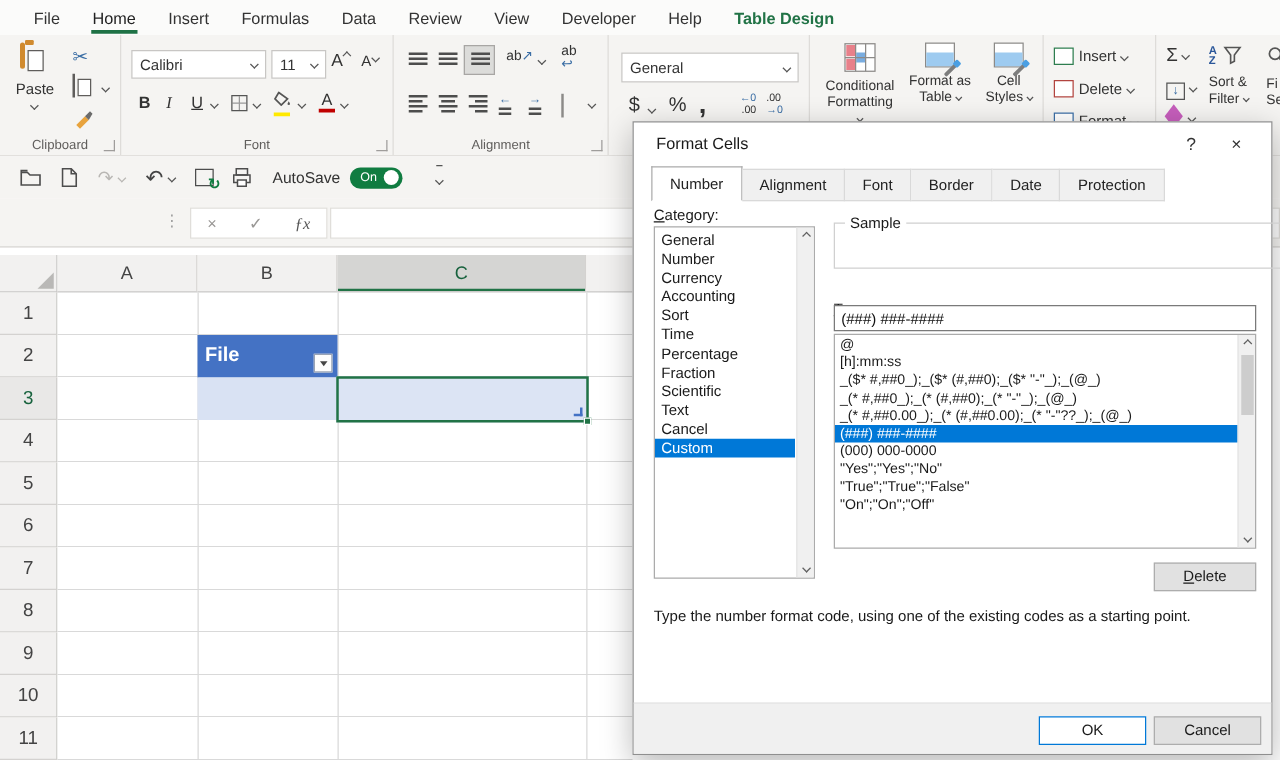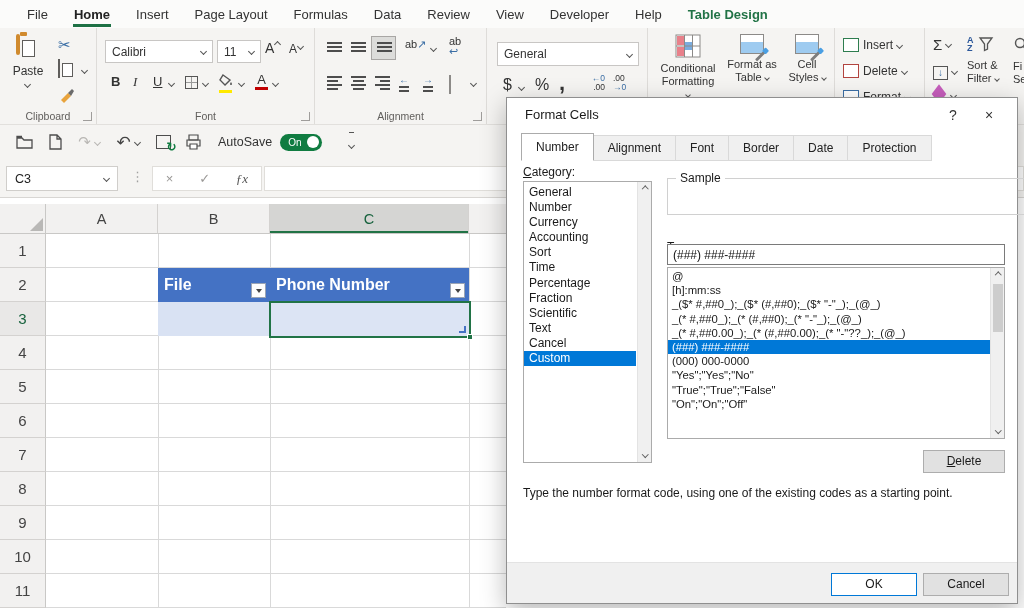--- a/index.html
+++ b/index.html
@@ -5,21 +5,21 @@
   * { margin:0; padding:0; box-sizing:border-box; }
   body { font-family:"Liberation Sans", sans-serif; background:#fff; }
   .screen { position:relative; width:1024px; height:608px; overflow:hidden; background:#fff;
             font-family:"Liberation Sans", sans-serif; color:#333; }
   .abs { position:absolute; }
 
   
   .tabsrow { position:absolute; left:0; top:0; width:1024px; height:28px; background:#fbfbfa;
              display:flex; align-items:center; padding-left:14px; gap:0; font-size:13px; color:#333; }
   .rtab { padding:6px 13px; cursor:default; white-space:nowrap; }
-  .rtab.active { font-weight:700; color:#222; position:relative; }
+  .rtab.active { font-weight:400; color:#222; position:relative; }
   .rtab.active::after { content:""; position:absolute; left:12px; right:12px; bottom:1px; height:3px; background:#1e7145; }
   .rtab.contextual { color:#217346; font-weight:600; }
 
   
   .ribbon { position:absolute; left:0; top:28px; width:1024px; height:97px; background:#f5f4f2; border-bottom:1px solid #e2e0dd; }
   .rgroup { position:absolute; top:0; height:96px; border-right:1px solid #dedcd9; }
   .glabel { position:absolute; bottom:2px; width:100%; text-align:center; font-size:10.5px; color:#605e5c; }
   .launcher { position:absolute; bottom:3px; right:4px; width:9px; height:9px; border-left:1px solid #8a8886; border-bottom:1px solid #8a8886; transform:rotate(270deg); opacity:.8; }
   .chev { display:inline-block; width:5px; height:5px; border-right:1.3px solid #555; border-bottom:1.3px solid #555; transform:rotate(45deg); vertical-align:middle; }
   .chev.up { transform:rotate(225deg); }
@@ -112,21 +112,20 @@
 </style>
 </head>
 <body>
 
 <div class="screen">
 
   <div class="tabsrow">
     <div class="rtab">File</div>
     <div class="rtab active">Home</div>
     <div class="rtab">Insert</div>
-    <div class="rtab">Page Layout</div>
     <div class="rtab">Formulas</div>
     <div class="rtab">Data</div>
     <div class="rtab">Review</div>
     <div class="rtab">View</div>
     <div class="rtab">Developer</div>
     <div class="rtab">Help</div>
     <div class="rtab contextual">Table Design</div>
   </div>
 
   <div class="ribbon">
@@ -357,24 +356,20 @@
     <div style="font-size:12.5px;color:#333;margin:0 8px 0 10px;">AutoSave</div>
     <div class="toggle">
         <span>On</span>
       </div>
     <div class="qbtn" style="margin-left:14px;">
       <span style="display:inline-block;border-top:1.5px solid #555;padding-top:2px;"><span class="chev s"></span></span>
     </div>
   </div>
 
   <div class="formularow">
-    <div class="namebox">
-        <span>C3</span>
-        <span class="chev"></span>
-      </div>
     <div class="abs" style="left:131px;top:10px;color:#a0a0a0;font-size:13px;">⋮</div>
     <div class="fxbox">
       <span>×</span>
       <span>✓</span>
       <span style="font-style:italic;color:#555;font-family:'Liberation Serif',serif;">ƒx</span>
     </div>
     <div class="fmlinput"></div>
   </div>
 
   <div class="corner">
@@ -398,26 +393,20 @@
   <div class="rowhead" style="top:574px;">11</div>
 
   <div class="cellscanvas">
     <div class="vline" style="left:112px;"></div>
     <div class="vline" style="left:224px;"></div>
     <div class="vline" style="left:423px;"></div>
   </div>
 
   <div class="thead-cell" style="left:158px;top:268px;width:112px;">
     <span>File</span>
-    <span class="filterbtn" style="right:4px;bottom:4px;">
-        <span class="tri"></span>
-      </span>
-  </div>
-  <div class="thead-cell" style="left:270px;top:268px;width:199px;">
-    <span>Phone Number</span>
     <span class="filterbtn" style="right:4px;bottom:4px;">
         <span class="tri"></span>
       </span>
   </div>
 
   <div class="banded" style="left:158px;top:302px;width:112px;"></div>
   <div class="selcell" style="left:269px;top:301px;width:202px;height:37px;">
     <span class="tbl-resize" style="right:3px;bottom:3px;"></span>
   </div>
   <div class="fillhandle" style="left:467px;top:334px;"></div>

